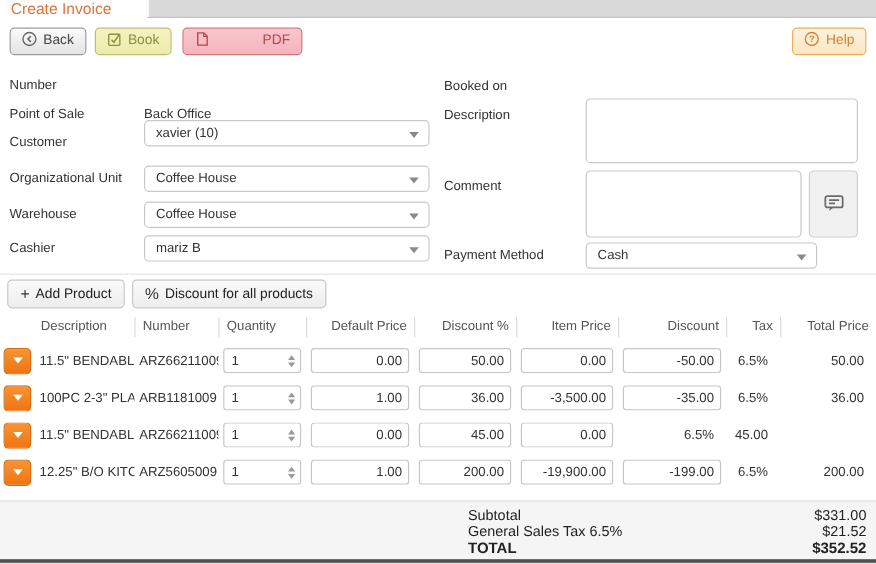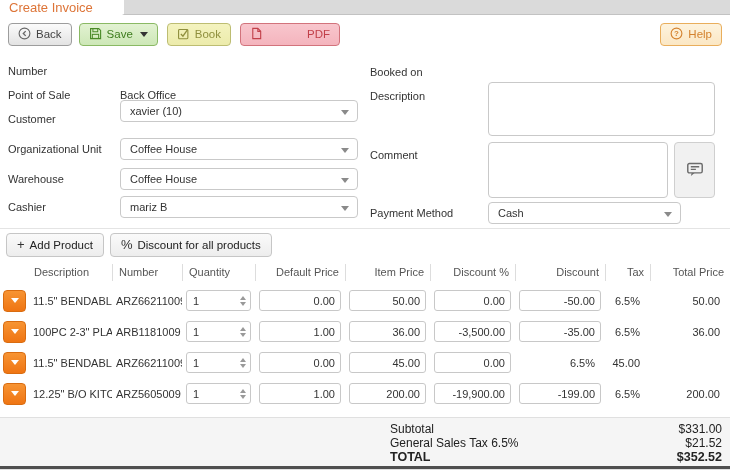--- a/index.html
+++ b/index.html
@@ -93,29 +93,20 @@
   </div>
 
   <div class="toolbar">
     <div class="btn btn-back">
       <span><svg width="13" height="13" viewBox="0 0 14 14">
             <circle cx="7" cy="7" r="5.8" fill="none" stroke="#666" stroke-width="1.2"></circle>
             <path d="M8.3 4.4 5.7 7l2.6 2.6" fill="none" stroke="#666" stroke-width="1.4"></path>
           </svg></span>
       <span>Back</span>
     </div>
-    <div class="btn btn-save">
-      <span><svg width="13" height="13" viewBox="0 0 14 14">
-            <path d="M1.7 1.7h8.8l2 2v8.8H1.7z" fill="none" stroke="#4a8a28" stroke-width="1.2"></path>
-            <path d="M4.2 1.9v3.2h5.2V1.9" fill="none" stroke="#4a8a28" stroke-width="1.1"></path>
-            <rect x="3.6" y="7.9" width="6.8" height="4.4" fill="none" stroke="#4a8a28" stroke-width="1.1"></rect>
-          </svg></span>
-      <span>Save</span>
-      <span class="caret-dn"></span>
-    </div>
     <div class="btn btn-book">
       <span><svg width="13" height="13" viewBox="0 0 14 14">
             <rect x="1.7" y="2.7" width="10" height="10" rx="1" fill="none" stroke="#8f8f3d" stroke-width="1.2"></rect>
             <path d="M4.2 7.6 6.4 9.9 11.2 3.1" fill="none" stroke="#8f8f3d" stroke-width="1.4"></path>
           </svg></span>
       <span>Book</span>
     </div>
     <div class="btn btn-pdf">
       <span><svg width="13" height="13" viewBox="0 0 14 14">
             <path d="M3 1.5h5.4l3.1 3.1v7.9H3z" fill="none" stroke="#c2404a" stroke-width="1.2"></path>
@@ -196,22 +187,22 @@
       <span>Discount for all products</span>
     </div>
   </div>
 
   <div class="tgrid thead">
     <div class="th"></div>
     <div class="th">Description</div>
     <div class="th sep">Number</div>
     <div class="th sep">Quantity</div>
     <div class="th sep r">Default Price</div>
+    <div class="th sep r">Discount %</div>
     <div class="th sep r">Item Price</div>
-    <div class="th sep r">Discount %</div>
     <div class="th sep r">Discount</div>
     <div class="th sep r">Tax</div>
     <div class="th sep r">Total Price</div>
   </div>
 
   <div class="tgrid trow">
     <div class="cell">
         <div class="row-action">
           <span class="tri"></span>
         </div>

